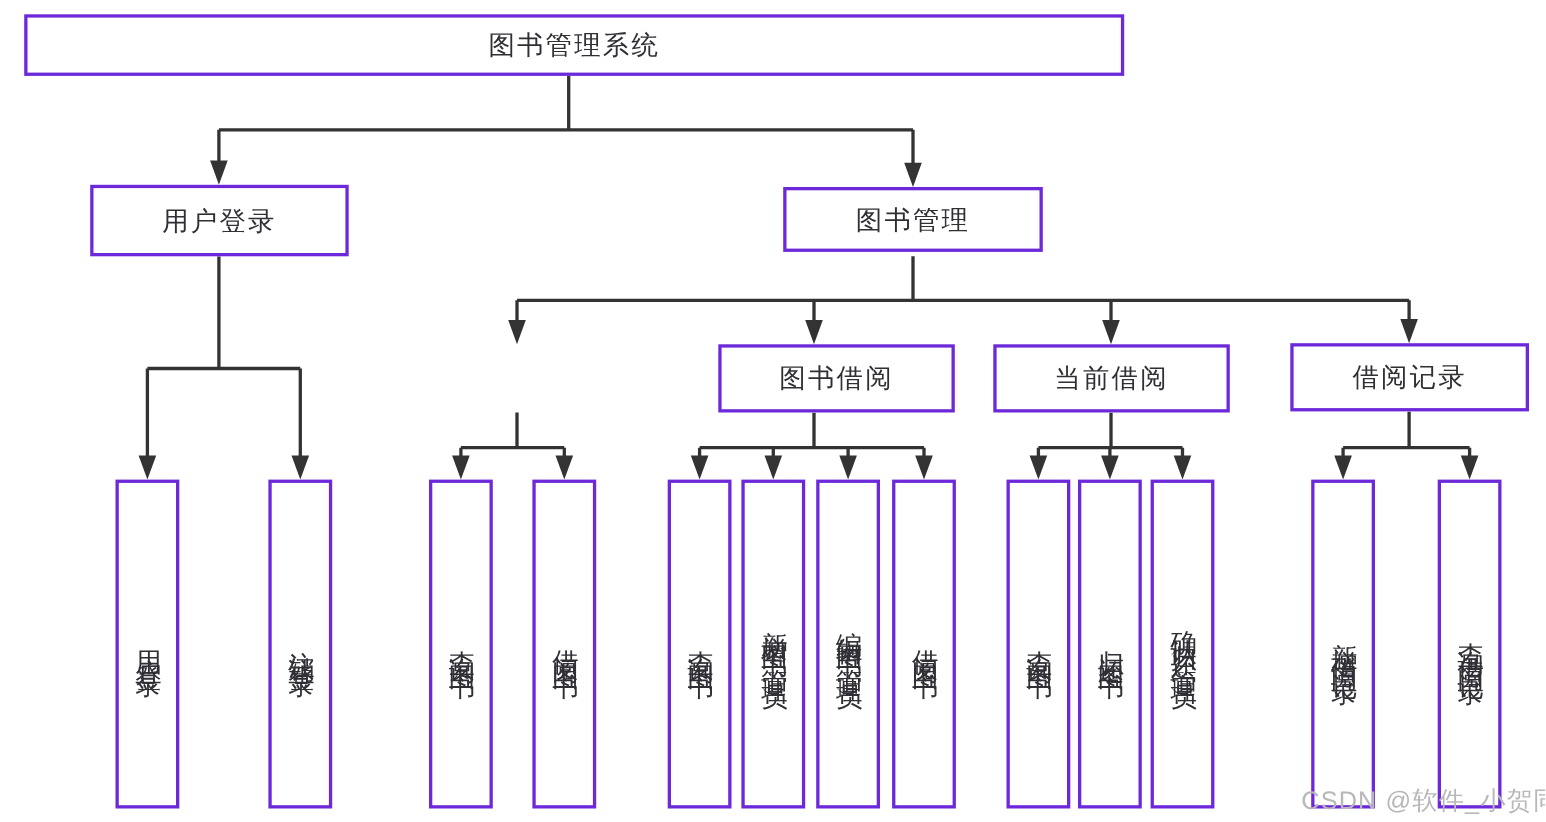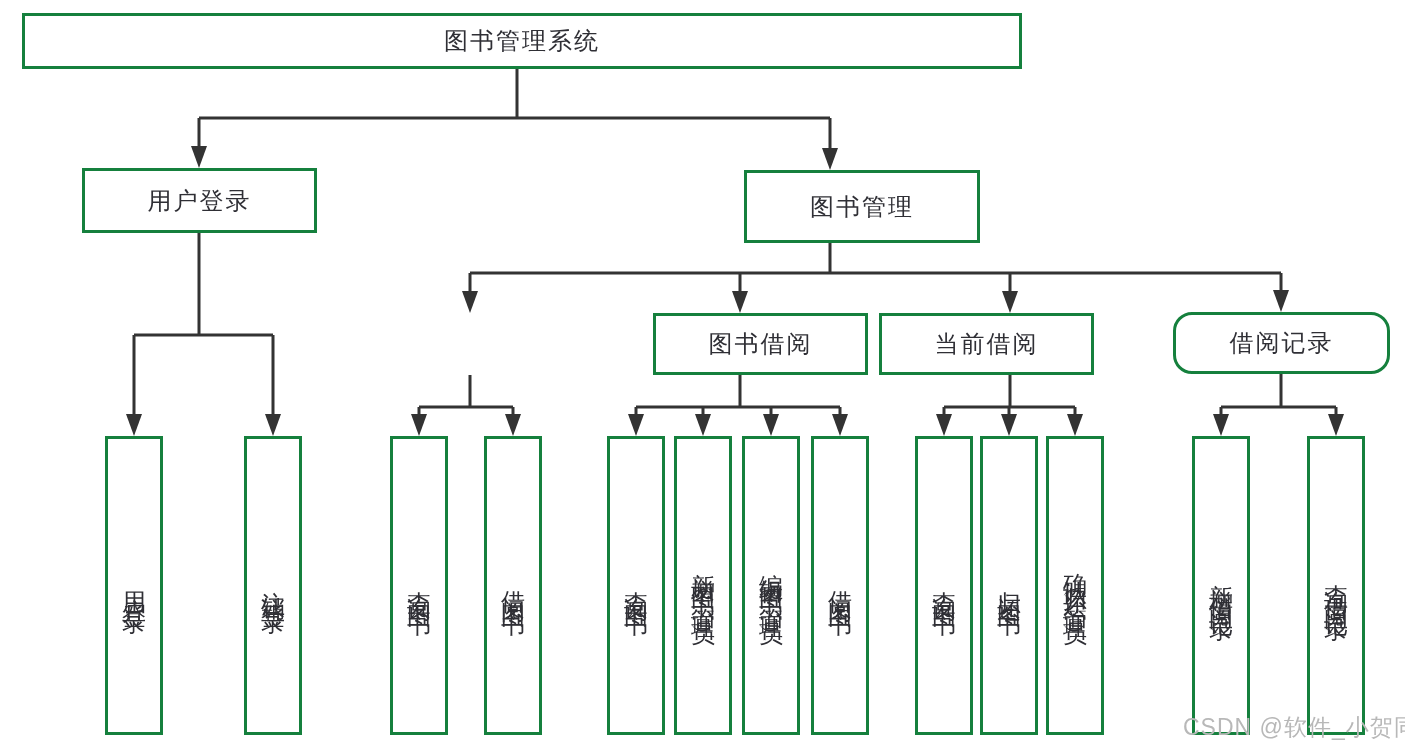--- a/index.html
+++ b/index.html
@@ -8,21 +8,21 @@
     width:1405px;height:747px;
     background:#ffffff;
     font-family:"Liberation Sans","DejaVu Sans",sans-serif;
     overflow:hidden;
   }
   #connectors{position:absolute;left:0;top:0;z-index:0;}
   .node{
     position:absolute;
     box-sizing:border-box;
     background:#ffffff;
-    border:3px solid #15803d;
+    border:3px solid #6d28d9;
     color:#2f2f35;
     display:flex;
     align-items:center;
     justify-content:center;
     z-index:1;
   }
   .node.h{
     font-size:24px;
     letter-spacing:2px;
     white-space:nowrap;
@@ -90,31 +90,31 @@
     </g>
   </svg>
 
   <div class="node h" style="left:22px;top:13px;width:1000px;height:56px;">
     <span>图书管理系统</span>
   </div>
 
   <div class="node h" style="left:82px;top:168px;width:235px;height:65px;">
     <span>用户登录</span>
   </div>
-  <div class="node h" style="left:744px;top:170px;width:236px;height:73px;">
+  <div class="node h" style="left:712px;top:170px;width:236px;height:59px;">
     <span>图书管理</span>
   </div>
 
   <div class="node h" style="left:653px;top:313px;width:215px;height:62px;">
     <span>图书借阅</span>
   </div>
-  <div class="node h" style="left:879px;top:313px;width:215px;height:62px;">
+  <div class="node h" style="left:903px;top:313px;width:215px;height:62px;">
     <span>当前借阅</span>
   </div>
-  <div class="node h" style="left:1173px;top:312px;width:217px;height:62px;border-radius:19px;">
+  <div class="node h" style="left:1173px;top:312px;width:217px;height:62px;">
     <span>借阅记录</span>
   </div>
 
   <div class="node v" style="left:105px;">
     <span>用户登录</span>
   </div>
   <div class="node v" style="left:244px;">
     <span>注销登录</span>
   </div>
   <div class="node v" style="left:390px;">

